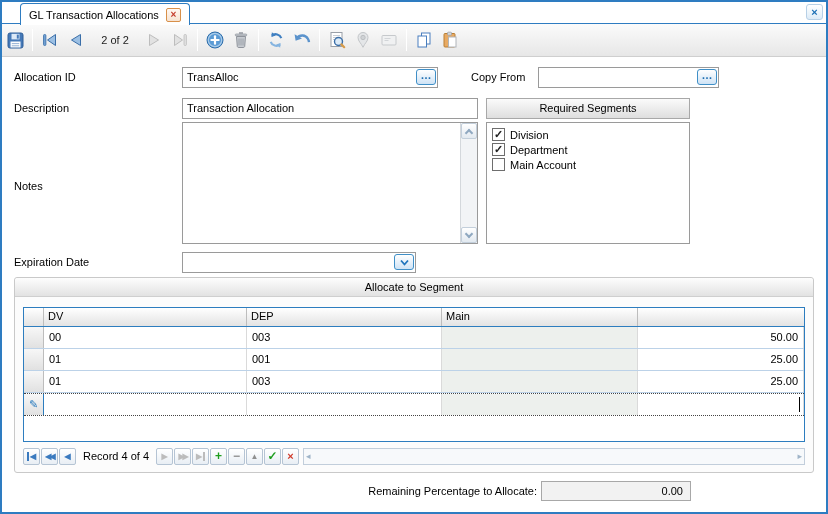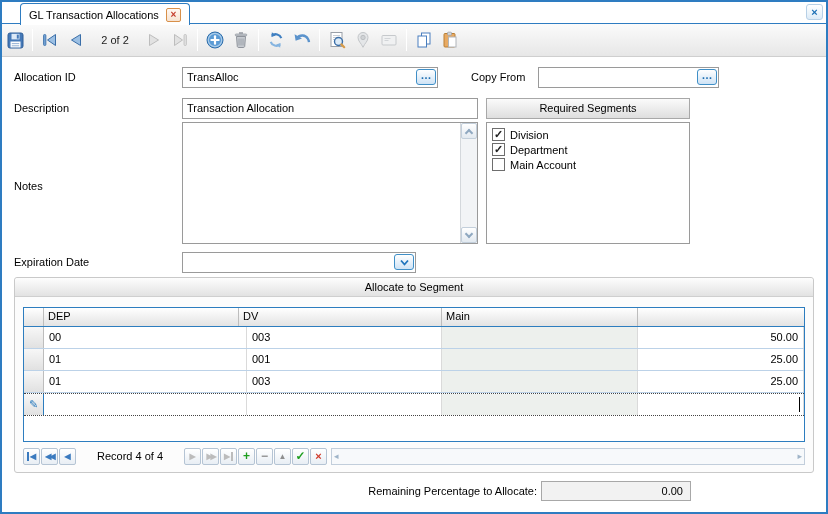--- a/index.html
+++ b/index.html
@@ -71,21 +71,21 @@
   
   .navbar { position:absolute; left:8px; right:8px; top:169px; height:18px; display:flex; align-items:center; gap:1px; }
   .nbtn { width:17px; height:17px; flex:none; border:1px solid #b5c4d4; border-radius:2px;
           background:linear-gradient(#ffffff,#e8eef4); display:flex; align-items:center; justify-content:center;
           font-size:8px; font-weight:bold; overflow:hidden; }
   .nbtn .g { letter-spacing:-2px; }
   .blue { color:#3a7abf; } .grayd { color:#bcbcbc; } .green { color:#1e9e1e; font-size:12px; }
   .red { color:#d03a2a; font-size:11px; } .dim { color:#8f8f8f; }
   .bar-l { border-left:2px solid currentColor; padding-left:1px; }
   .bar-r { border-right:2px solid currentColor; padding-right:1px; }
-  .navlabel { font-size:11px; color:#000; padding:0 20px; white-space:nowrap; }
+  .navlabel { font-size:11px; color:#000; padding:0 6px; white-space:nowrap; }
   .hscroll { flex:1; height:17px; margin-left:3px; border:1px solid #c2cedb; background:#f7f9fb;
              display:flex; align-items:center; justify-content:space-between; padding:0 2px; }
   .sarrow { font-size:9px; color:#9fb4c8; }
 
   
   .footer-label { position:absolute; left:300px; top:483px; width:235px; text-align:right; font-size:11px; }
   .footer-field { position:absolute; left:539px; top:479px; width:150px; height:20px; background:#f2f2f2;
                   border:1px solid #a8a8a8; font-size:11px; text-align:right; padding:3px 7px 0 0; }
   svg { display:block; }
 </style>
@@ -261,22 +261,22 @@
       </svg>
     </span>
   </div>
 
   <div class="groupbox">
     <div class="group-title">Allocate to Segment</div>
 
     <div class="grid">
       <div class="ghead">
         <div class="hc c-sel"></div>
+        <div class="hc c-dv">DV</div>
         <div class="hc c-dep">DEP</div>
-        <div class="hc c-dv">DV</div>
         <div class="hc c-main">Main</div>
       </div>
 
       <div class="grow">
         <div class="sel"></div>
         <div class="cell c-dv">00</div>
         <div class="cell c-dep">003</div>
         <div class="cell c-main main-cell"></div>
         <div class="cell c-pct num">50.00</div>
       </div>

